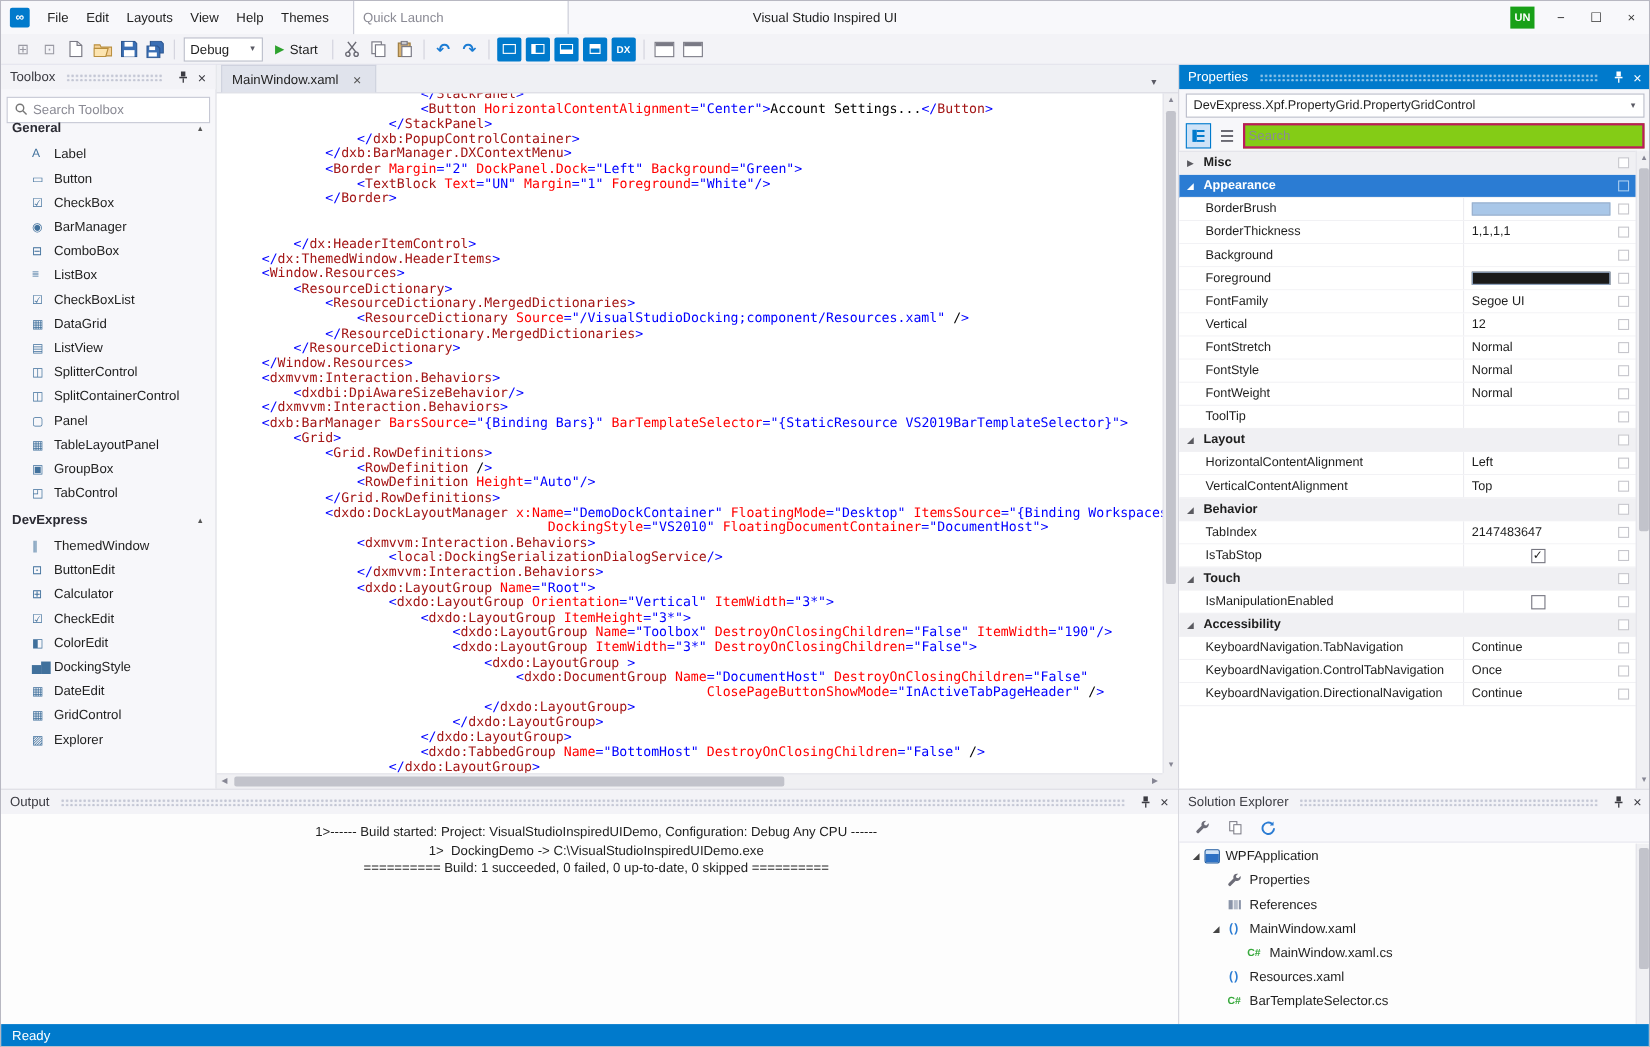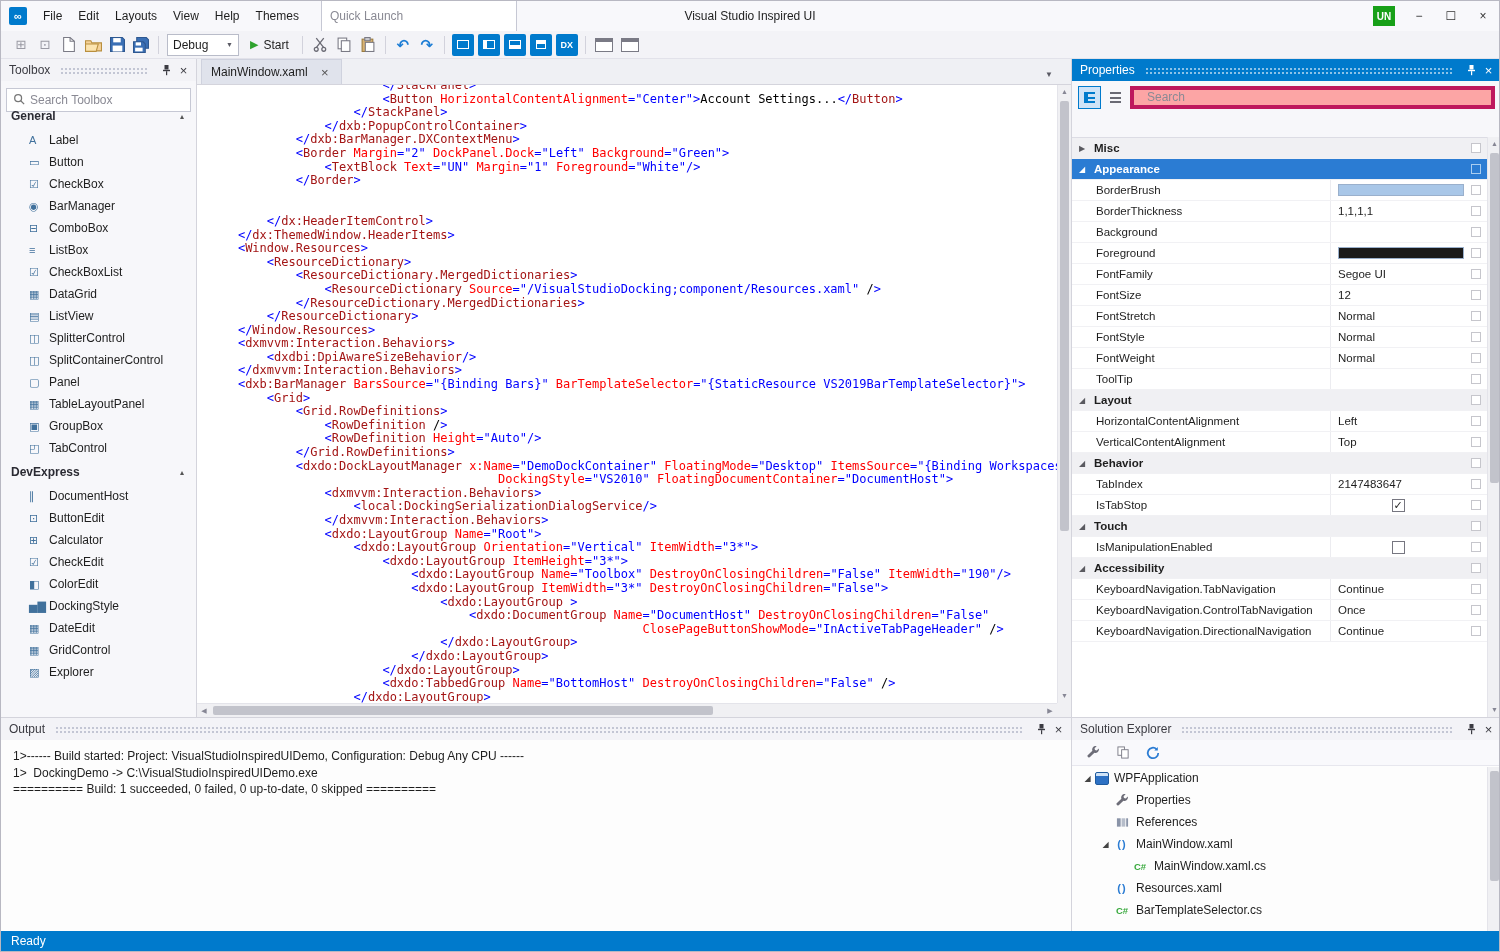--- a/index.html
+++ b/index.html
@@ -81,42 +81,42 @@
 
   
   .props{position:absolute;left:1070px;top:58px;width:430px;height:658px;background:#f7f7fa;border-left:1px solid #d4d4dc;}
   .pg-selector{margin:4px 6px 0;height:22px;border:1px solid #b9bcc9;background:#fff;display:flex;align-items:center;padding:0 6px;font-size:11.5px;}
   .pg-selector-text{flex:1;overflow:hidden;white-space:nowrap;}
   .pg-filter{margin:4px 6px;height:24px;display:flex;align-items:center;gap:3px;}
   .pg-viewbtn{width:23px;height:23px;border:1px solid transparent;display:flex;align-items:center;justify-content:center;}
   .pg-viewbtn.active{background:#cfe3f7;border-color:var(--accent);}
   .vb-grid{width:11px;height:11px;background:repeating-linear-gradient(to bottom,var(--accent) 0 2px,transparent 2px 4.5px);border-left:4px solid var(--accent);}
   .vb-lines{width:11px;height:11px;background:repeating-linear-gradient(to bottom,#6a6a74 0 2px,transparent 2px 4.5px);}
-  .pg-search{flex:1;height:23px;border:4px solid #be185d;background:#fca5a5;padding:0 13px;font-size:12px;font-family:inherit;}
+  .pg-search{flex:1;height:23px;border:2px solid #be185d;background:#84cc16;padding:0 3px;font-size:12px;font-family:inherit;}
   .pg-search::placeholder{color:#8a8a94;}
   .pg-rows{position:absolute;top:78px;left:0;width:416px;bottom:0;background:#fff;border-top:1px solid #dcdce4;overflow:hidden;}
   .pg-row{display:flex;align-items:center;height:21px;background:#fff;border-bottom:1px solid #f1f1f4;font-size:11.5px;}
   .pg-name{width:258px;padding-left:24px;overflow:hidden;white-space:nowrap;flex:none;}
   .pg-val{flex:1;align-self:stretch;display:flex;align-items:center;border-left:1px solid #ececf0;padding-left:7px;overflow:hidden;white-space:nowrap;}
   .pg-val.pg-center{justify-content:center;padding-left:0;}
   .pg-marker{width:10px;height:10px;border:1px solid #c6c6cc;background:#fff;margin:0 7px 0 6px;flex:none;}
   .pg-cat{background:#f0f0f3;font-weight:bold;}
   .pg-arrow{width:15px;margin-left:7px;font-size:8px;color:#5a5a60;flex:none;}
   .pg-cat-label{flex:1;}
   .pg-sel{background:var(--sel);color:#fff;}
   .pg-sel .pg-arrow{color:#fff;}
   .pg-sel .pg-marker{border-color:#a9cdf0;background:var(--sel);}
   .pg-swatch{width:126px;height:12px;border:1px solid #9ab0cc;display:inline-block;}
   .pg-checkbox{width:13px;height:13px;border:1px solid #767680;background:#fff;font-size:11px;line-height:11px;text-align:center;color:#1e1e1e;}
   .props .vscroll{top:78px;right:0;bottom:0;}
 
   
   .output{position:absolute;left:0;top:716px;width:1070px;height:214px;background:#fdfdfd;border-top:1px solid #d4d4dc;}
   .output-body{position:absolute;top:22px;left:0;right:0;bottom:0;padding:8px 0 0 12px;background:#fdfdfd;}
-  .out-line{font-size:12px;line-height:16.5px;white-space:pre;color:#1e1e1e;}
+  .out-line{font-size:12px;line-height:16.5px;white-space:pre;color:#1e1e1e;text-align:center;}
 
   
   .solution{position:absolute;left:1070px;top:716px;width:430px;height:214px;background:#fdfdfd;border-top:1px solid #d4d4dc;border-left:1px solid #d4d4dc;}
   .se-toolbar{height:26px;display:flex;align-items:center;gap:12px;padding-left:12px;border-bottom:1px solid #e7e7ee;background:#f9f9fc;}
   .se-ic{width:18px;height:18px;display:flex;align-items:center;justify-content:center;}
   .se-tree{position:absolute;top:49px;left:0;right:14px;bottom:0;overflow:hidden;}
   .tree-row{display:flex;align-items:center;height:22px;color:#1e1e1e;}
   .tree-exp{width:15px;font-size:8px;color:#444;text-align:center;flex:none;}
   .tree-icon{width:18px;height:14px;flex:none;margin-right:5px;display:flex;align-items:center;justify-content:center;font-weight:bold;}
   .tree-icon.csharp{color:#37a93c;font-size:9.5px;}
@@ -320,21 +320,21 @@
         <div class="tb-item">
           <span class="tb-icon">◰</span>
           <span class="tb-label">TabControl</span>
         </div>
         <div class="tb-sec">
           <span class="tb-sec-label">DevExpress</span>
           <span class="tb-sec-arrow">▴</span>
         </div>
         <div class="tb-item">
           <span class="tb-icon">∥</span>
-          <span class="tb-label">DocumentHost</span>
+          <span class="tb-label">ThemedWindow</span>
         </div>
         <div class="tb-item">
           <span class="tb-icon">⊡</span>
           <span class="tb-label">ButtonEdit</span>
         </div>
         <div class="tb-item">
           <span class="tb-icon">⊞</span>
           <span class="tb-label">Calculator</span>
         </div>
         <div class="tb-item">
@@ -394,20 +394,24 @@
       <span class="grip"></span>
       <span class="ph-icon">
           <svg width="11" height="12" viewBox="0 0 11 12">
             <rect x="3.5" y="1" width="4" height="4.5" fill="currentColor"></rect>
             <rect x="2" y="5.8" width="7" height="1.4" fill="currentColor"></rect>
             <rect x="5" y="7.2" width="1.2" height="4" fill="currentColor"></rect>
           </svg>
         </span>
       <span class="ph-icon">×</span>
     </div>
+    <div class="pg-selector">
+      <span class="pg-selector-text">DevExpress.Xpf.PropertyGrid.PropertyGridControl</span>
+      <span class="caret">▼</span>
+    </div>
     <div class="pg-filter">
       <span class="pg-viewbtn active">
           <span class="vb-grid"></span>
         </span>
       <span class="pg-viewbtn">
           <span class="vb-lines"></span>
         </span>
       <input class="pg-search" placeholder="Search" style="">
     </div>
     <div class="pg-rows">
@@ -448,21 +452,21 @@
           <span class="pg-marker"></span>
         </div>
         <div class="pg-row">
           <span class="pg-name">FontFamily</span>
           <div class="pg-val">
             <span class="pg-valtext">Segoe UI</span>
           </div>
           <span class="pg-marker"></span>
         </div>
         <div class="pg-row">
-          <span class="pg-name">FontSize</span>
+          <span class="pg-name">Vertical</span>
           <div class="pg-val">
             <span class="pg-valtext">12</span>
           </div>
           <span class="pg-marker"></span>
         </div>
         <div class="pg-row">
           <span class="pg-name">FontStretch</span>
           <div class="pg-val">
             <span class="pg-valtext">Normal</span>
           </div>

